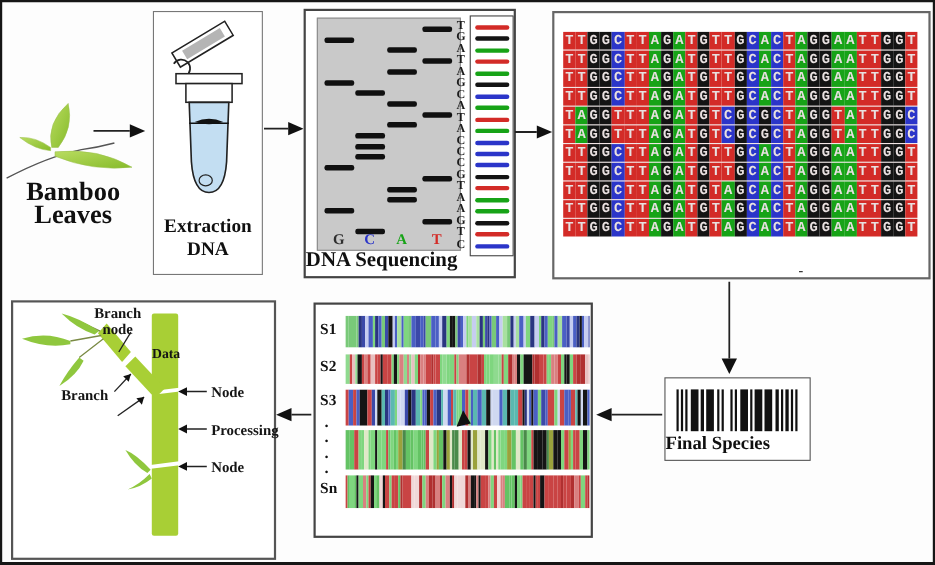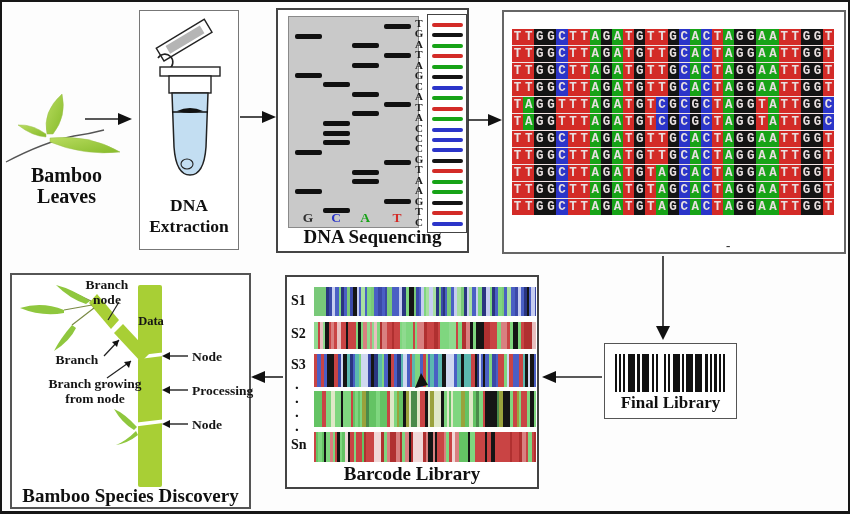--- a/index.html
+++ b/index.html
@@ -1,22 +1,22 @@
 <!DOCTYPE html>
 <html><head>
 <meta charset="utf-8">
 <style>
   html,body{margin:0;padding:0;background:#fff;}
   .stage{position:relative;width:850px;height:514px;box-sizing:border-box;
          background:#fdfdfd;border:2px solid #161616;border-bottom-width:3px;
          font-family:"Liberation Serif",serif;overflow:hidden;}
   .box{position:absolute;background:#fff;border:2px solid #555;box-sizing:border-box;}
   .thin{border-width:1px;border-color:#777;}
-  .cap{position:absolute;left:0;width:100%;text-align:center;font-weight:bold;color:#101010;}
-  .twoline{position:absolute;text-align:center;font-weight:bold;color:#101010;line-height:21px;font-size:20px;}
+  .cap{position:absolute;left:0;width:100%;text-align:left;font-weight:bold;color:#101010;}
+  .twoline{position:absolute;text-align:center;font-weight:bold;color:#101010;line-height:21px;font-size:24px;}
   .arr{position:absolute;}
   
   .gel{position:absolute;background:#c9c9c9;border:1px solid #8a8a8a;box-sizing:border-box;}
   .band{position:absolute;height:5px;width:27px;background:#101010;border-radius:2px;}
   .lane-lab{position:absolute;font-weight:bold;font-size:13.5px;width:14px;text-align:center;}
   .seq-letter{position:absolute;font-weight:bold;font-size:11px;color:#1c1c1c;width:14px;text-align:center;line-height:11px;}
   .barbox{position:absolute;background:#fff;border:1px solid #444;box-sizing:border-box;}
   .cbar{position:absolute;left:4px;width:31px;height:4px;border-radius:2px;}
   
   .aln{position:absolute;display:flex;flex-direction:column;}
@@ -70,22 +70,22 @@
       </g>
       <path d="M17,54 A8,8 0 1 0 6,43" fill="none" stroke="#222" stroke-width="1.6"></path>
       <rect x="8" y="52" width="60" height="9" fill="#fff" stroke="#222" stroke-width="1.4"></rect>
       <rect x="17" y="61" width="42" height="17" fill="#fff" stroke="#222" stroke-width="1.4"></rect>
       <path d="M20,78 L22,132 Q24,160 38,160 Q52,160 54,132 L56,78 Z" fill="#c3def2" stroke="#222" stroke-width="1.5"></path>
       <line x1="20" y1="97" x2="56" y2="97" stroke="#111" stroke-width="1.4"></line>
       <path d="M25,96 Q38,90 51,96 Q38,100 25,96 Z" fill="#111"></path>
       <ellipse cx="35" cy="149" rx="6" ry="5" fill="none" stroke="#222" stroke-width="1.1"></ellipse>
     </svg>
     <div class="twoline" style="left:0;top:184px;width:100%;font-size:17.5px;">
+      <div>Extraction</div>
       <div>DNA</div>
-      <div>Extraction</div>
     </div>
   </div>
 
   <svg class="arr" style="left:238px;top:107px;" width="38" height="16">
     <line x1="0" y1="8" x2="22" y2="8" stroke="#222" stroke-width="1.6"></line>
     <polygon points="22,2 22,14 36,8" fill="#111"></polygon>
   </svg>
 
   <div class="box" style="left:274px;top:6px;width:193px;height:245px;border-color:#444;">
     <div class="gel" style="left:10px;top:6px;width:131px;height:212px;">
@@ -513,21 +513,21 @@
     <span style="position:absolute;left:222px;top:226px;font-weight:bold;font-size:13px;color:#333;">-</span>
   </div>
 
   <svg class="arr" style="left:652px;top:254px;" width="18" height="86">
     <line x1="9" y1="0" x2="9" y2="70" stroke="#222" stroke-width="1.6"></line>
     <polygon points="2,70 16,70 9,84" fill="#111"></polygon>
   </svg>
 
   <div class="box thin" style="left:602px;top:341px;width:133px;height:76px;border-color:#555;">
     <div class="fbar" style="left:10px;top:10px;width:112px;height:38px;"><span style="width: 2px; background: rgb(17, 17, 17); margin-right: 2px;"></span><span style="width: 2px; background: rgb(17, 17, 17); margin-right: 2px;"></span><span style="width: 2px; background: rgb(17, 17, 17); margin-right: 3px;"></span><span style="width: 7px; background: rgb(17, 17, 17); margin-right: 2px;"></span><span style="width: 3px; background: rgb(17, 17, 17); margin-right: 2px;"></span><span style="width: 7px; background: rgb(17, 17, 17); margin-right: 3px;"></span><span style="width: 2px; background: rgb(17, 17, 17); margin-right: 2px;"></span><span style="width: 2px; background: rgb(17, 17, 17); margin-right: 6px;"></span><span style="width: 2px; background: rgb(17, 17, 17); margin-right: 2px;"></span><span style="width: 2px; background: rgb(17, 17, 17); margin-right: 3px;"></span><span style="width: 7px; background: rgb(17, 17, 17); margin-right: 2px;"></span><span style="width: 2px; background: rgb(17, 17, 17); margin-right: 2px;"></span><span style="width: 7px; background: rgb(17, 17, 17); margin-right: 2px;"></span><span style="width: 7px; background: rgb(17, 17, 17); margin-right: 3px;"></span><span style="width: 3px; background: rgb(17, 17, 17); margin-right: 2px;"></span><span style="width: 2px; background: rgb(17, 17, 17); margin-right: 2px;"></span><span style="width: 3px; background: rgb(17, 17, 17); margin-right: 2px;"></span><span style="width: 2px; background: rgb(17, 17, 17); margin-right: 2px;"></span><span style="width: 2px; background: rgb(17, 17, 17); margin-right: 0px;"></span></div>
-    <div class="cap" style="top:49px;font-size:17px;">Final Library</div>
+    <div class="cap" style="top:49px;font-size:17px;">Final Species</div>
   </div>
 
   <svg class="arr" style="left:538px;top:367px;" width="64" height="16">
     <line x1="62" y1="8" x2="16" y2="8" stroke="#222" stroke-width="1.6"></line>
     <polygon points="16,2 16,14 2,8" fill="#111"></polygon>
   </svg>
 
   <div class="box" style="left:283px;top:273px;width:254px;height:214px;border-color:#444;">
     <div class="slab" style="left:4px;top:16px;">S1</div>
     <div class="slab" style="left:4px;top:49px;">S2</div>
@@ -538,21 +538,20 @@
     <div class="dot" style="left:8px;top:131px;">.</div>
     <div class="dot" style="left:8px;top:145px;">.</div>
     <div class="strip" style="left:27px;top:10px;width:222px;height:29px;"><span style="width: 3px; background: rgb(121, 201, 121);"></span><span style="width: 3px; background: rgb(121, 201, 121);"></span><span style="width: 4px; background: rgb(121, 201, 121);"></span><span style="width: 2px; background: rgb(121, 201, 121);"></span><span style="width: 3px; background: rgb(42, 53, 128);"></span><span style="width: 3px; background: rgb(59, 73, 168);"></span><span style="width: 3px; background: rgb(198, 205, 240);"></span><span style="width: 4px; background: rgb(74, 95, 196);"></span><span style="width: 2px; background: rgb(127, 214, 127);"></span><span style="width: 3px; background: rgb(42, 53, 128);"></span><span style="width: 3px; background: rgb(74, 95, 196);"></span><span style="width: 3px; background: rgb(121, 201, 121);"></span><span style="width: 3px; background: rgb(59, 73, 168);"></span><span style="width: 4px; background: rgb(21, 21, 21);"></span><span style="width: 2px; background: rgb(198, 205, 240);"></span><span style="width: 2px; background: rgb(74, 95, 196);"></span><span style="width: 4px; background: rgb(168, 224, 160);"></span><span style="width: 2px; background: rgb(74, 95, 196);"></span><span style="width: 4px; background: rgb(127, 214, 127);"></span><span style="width: 3px; background: rgb(121, 201, 121);"></span><span style="width: 4px; background: rgb(74, 95, 196);"></span><span style="width: 4px; background: rgb(59, 73, 168);"></span><span style="width: 3px; background: rgb(74, 95, 196);"></span><span style="width: 2px; background: rgb(59, 73, 168);"></span><span style="width: 3px; background: rgb(121, 201, 121);"></span><span style="width: 2px; background: rgb(121, 201, 121);"></span><span style="width: 4px; background: rgb(74, 95, 196);"></span><span style="width: 3px; background: rgb(74, 95, 196);"></span><span style="width: 3px; background: rgb(198, 205, 240);"></span><span style="width: 4px; background: rgb(42, 53, 128);"></span><span style="width: 3px; background: rgb(127, 214, 127);"></span><span style="width: 2px; background: rgb(21, 21, 21);"></span><span style="width: 3px; background: rgb(21, 21, 21);"></span><span style="width: 2px; background: rgb(121, 201, 121);"></span><span style="width: 3px; background: rgb(59, 73, 168);"></span><span style="width: 2px; background: rgb(74, 95, 196);"></span><span style="width: 3px; background: rgb(198, 205, 240);"></span><span style="width: 2px; background: rgb(127, 214, 127);"></span><span style="width: 3px; background: rgb(168, 224, 160);"></span><span style="width: 4px; background: rgb(198, 205, 240);"></span><span style="width: 3px; background: rgb(168, 224, 160);"></span><span style="width: 3px; background: rgb(42, 53, 128);"></span><span style="width: 2px; background: rgb(121, 201, 121);"></span><span style="width: 2px; background: rgb(59, 73, 168);"></span><span style="width: 2px; background: rgb(42, 53, 128);"></span><span style="width: 2px; background: rgb(74, 95, 196);"></span><span style="width: 4px; background: rgb(121, 201, 121);"></span><span style="width: 3px; background: rgb(74, 95, 196);"></span><span style="width: 3px; background: rgb(198, 205, 240);"></span><span style="width: 4px; background: rgb(168, 224, 160);"></span><span style="width: 3px; background: rgb(121, 201, 121);"></span><span style="width: 3px; background: rgb(42, 53, 128);"></span><span style="width: 2px; background: rgb(198, 205, 240);"></span><span style="width: 3px; background: rgb(168, 224, 160);"></span><span style="width: 4px; background: rgb(74, 95, 196);"></span><span style="width: 2px; background: rgb(198, 205, 240);"></span><span style="width: 4px; background: rgb(127, 214, 127);"></span><span style="width: 4px; background: rgb(42, 53, 128);"></span><span style="width: 4px; background: rgb(198, 205, 240);"></span><span style="width: 2px; background: rgb(127, 214, 127);"></span><span style="width: 3px; background: rgb(42, 53, 128);"></span><span style="width: 3px; background: rgb(74, 95, 196);"></span><span style="width: 4px; background: rgb(127, 214, 127);"></span><span style="width: 2px; background: rgb(121, 201, 121);"></span><span style="width: 3px; background: rgb(74, 95, 196);"></span><span style="width: 4px; background: rgb(168, 224, 160);"></span><span style="width: 4px; background: rgb(74, 95, 196);"></span><span style="width: 3px; background: rgb(59, 73, 168);"></span><span style="width: 3px; background: rgb(198, 205, 240);"></span><span style="width: 3px; background: rgb(74, 95, 196);"></span><span style="width: 3px; background: rgb(42, 53, 128);"></span><span style="width: 2px; background: rgb(21, 21, 21);"></span><span style="width: 2px; background: rgb(74, 95, 196);"></span><span style="width: 4px; background: rgb(198, 205, 240);"></span><span style="width: 4px; background: rgb(59, 73, 168);"></span></div>
     <div class="strip" style="left:27px;top:45px;width:222px;height:27px;"><span style="width: 4px; background: rgb(143, 218, 143);"></span><span style="width: 2px; background: rgb(201, 68, 68);"></span><span style="width: 3px; background: rgb(232, 192, 192);"></span><span style="width: 2px; background: rgb(143, 218, 143);"></span><span style="width: 4px; background: rgb(21, 21, 21);"></span><span style="width: 2px; background: rgb(201, 68, 68);"></span><span style="width: 3px; background: rgb(217, 128, 128);"></span><span style="width: 3px; background: rgb(201, 68, 68);"></span><span style="width: 4px; background: rgb(232, 192, 192);"></span><span style="width: 2px; background: rgb(201, 68, 68);"></span><span style="width: 3px; background: rgb(201, 68, 68);"></span><span style="width: 2px; background: rgb(21, 21, 21);"></span><span style="width: 4px; background: rgb(201, 68, 68);"></span><span style="width: 4px; background: rgb(201, 68, 68);"></span><span style="width: 2px; background: rgb(127, 214, 127);"></span><span style="width: 3px; background: rgb(21, 21, 21);"></span><span style="width: 2px; background: rgb(127, 214, 127);"></span><span style="width: 4px; background: rgb(217, 128, 128);"></span><span style="width: 3px; background: rgb(143, 218, 143);"></span><span style="width: 2px; background: rgb(217, 128, 128);"></span><span style="width: 2px; background: rgb(143, 218, 143);"></span><span style="width: 3px; background: rgb(232, 192, 192);"></span><span style="width: 3px; background: rgb(127, 214, 127);"></span><span style="width: 2px; background: rgb(176, 48, 48);"></span><span style="width: 3px; background: rgb(217, 128, 128);"></span><span style="width: 2px; background: rgb(217, 128, 128);"></span><span style="width: 3px; background: rgb(201, 68, 68);"></span><span style="width: 2px; background: rgb(201, 68, 68);"></span><span style="width: 2px; background: rgb(176, 48, 48);"></span><span style="width: 2px; background: rgb(201, 68, 68);"></span><span style="width: 4px; background: rgb(201, 68, 68);"></span><span style="width: 2px; background: rgb(127, 214, 127);"></span><span style="width: 4px; background: rgb(143, 218, 143);"></span><span style="width: 3px; background: rgb(127, 214, 127);"></span><span style="width: 4px; background: rgb(127, 214, 127);"></span><span style="width: 2px; background: rgb(201, 68, 68);"></span><span style="width: 2px; background: rgb(127, 214, 127);"></span><span style="width: 3px; background: rgb(217, 128, 128);"></span><span style="width: 4px; background: rgb(217, 128, 128);"></span><span style="width: 3px; background: rgb(176, 48, 48);"></span><span style="width: 3px; background: rgb(201, 68, 68);"></span><span style="width: 4px; background: rgb(201, 68, 68);"></span><span style="width: 4px; background: rgb(176, 48, 48);"></span><span style="width: 2px; background: rgb(201, 68, 68);"></span><span style="width: 2px; background: rgb(127, 214, 127);"></span><span style="width: 3px; background: rgb(127, 214, 127);"></span><span style="width: 4px; background: rgb(127, 214, 127);"></span><span style="width: 4px; background: rgb(143, 218, 143);"></span><span style="width: 3px; background: rgb(143, 218, 143);"></span><span style="width: 2px; background: rgb(201, 68, 68);"></span><span style="width: 4px; background: rgb(127, 214, 127);"></span><span style="width: 4px; background: rgb(176, 48, 48);"></span><span style="width: 2px; background: rgb(217, 128, 128);"></span><span style="width: 2px; background: rgb(217, 128, 128);"></span><span style="width: 3px; background: rgb(21, 21, 21);"></span><span style="width: 3px; background: rgb(127, 214, 127);"></span><span style="width: 4px; background: rgb(21, 21, 21);"></span><span style="width: 4px; background: rgb(21, 21, 21);"></span><span style="width: 2px; background: rgb(176, 48, 48);"></span><span style="width: 4px; background: rgb(176, 48, 48);"></span><span style="width: 4px; background: rgb(201, 68, 68);"></span><span style="width: 3px; background: rgb(201, 68, 68);"></span><span style="width: 2px; background: rgb(127, 214, 127);"></span><span style="width: 2px; background: rgb(127, 214, 127);"></span><span style="width: 3px; background: rgb(217, 128, 128);"></span><span style="width: 3px; background: rgb(217, 128, 128);"></span><span style="width: 3px; background: rgb(201, 68, 68);"></span><span style="width: 3px; background: rgb(127, 214, 127);"></span><span style="width: 2px; background: rgb(21, 21, 21);"></span><span style="width: 3px; background: rgb(21, 21, 21);"></span><span style="width: 3px; background: rgb(127, 214, 127);"></span><span style="width: 3px; background: rgb(201, 68, 68);"></span><span style="width: 4px; background: rgb(176, 48, 48);"></span><span style="width: 4px; background: rgb(176, 48, 48);"></span><span style="width: 3px; background: rgb(232, 192, 192);"></span><span style="width: 2px; background: rgb(232, 192, 192);"></span></div>
     <div class="strip" style="left:27px;top:77px;width:222px;height:33px;"><span style="width: 3px; background: rgb(201, 68, 68);"></span><span style="width: 4px; background: rgb(74, 95, 196);"></span><span style="width: 3px; background: rgb(201, 68, 68);"></span><span style="width: 3px; background: rgb(74, 95, 196);"></span><span style="width: 3px; background: rgb(21, 21, 21);"></span><span style="width: 4px; background: rgb(21, 21, 21);"></span><span style="width: 4px; background: rgb(201, 68, 68);"></span><span style="width: 3px; background: rgb(59, 73, 168);"></span><span style="width: 2px; background: rgb(208, 216, 240);"></span><span style="width: 4px; background: rgb(21, 21, 21);"></span><span style="width: 3px; background: rgb(91, 184, 176);"></span><span style="width: 3px; background: rgb(42, 53, 128);"></span><span style="width: 2px; background: rgb(74, 95, 196);"></span><span style="width: 4px; background: rgb(91, 184, 176);"></span><span style="width: 2px; background: rgb(127, 214, 127);"></span><span style="width: 3px; background: rgb(208, 216, 240);"></span><span style="width: 4px; background: rgb(208, 216, 240);"></span><span style="width: 3px; background: rgb(59, 73, 168);"></span><span style="width: 3px; background: rgb(21, 21, 21);"></span><span style="width: 4px; background: rgb(42, 53, 128);"></span><span style="width: 4px; background: rgb(91, 184, 176);"></span><span style="width: 2px; background: rgb(127, 214, 127);"></span><span style="width: 2px; background: rgb(74, 95, 196);"></span><span style="width: 2px; background: rgb(74, 95, 196);"></span><span style="width: 3px; background: rgb(21, 21, 21);"></span><span style="width: 3px; background: rgb(201, 68, 68);"></span><span style="width: 3px; background: rgb(74, 95, 196);"></span><span style="width: 4px; background: rgb(42, 53, 128);"></span><span style="width: 2px; background: rgb(91, 184, 176);"></span><span style="width: 4px; background: rgb(208, 216, 240);"></span><span style="width: 3px; background: rgb(74, 95, 196);"></span><span style="width: 2px; background: rgb(201, 68, 68);"></span><span style="width: 3px; background: rgb(91, 184, 176);"></span><span style="width: 2px; background: rgb(127, 214, 127);"></span><span style="width: 3px; background: rgb(127, 214, 127);"></span><span style="width: 3px; background: rgb(74, 95, 196);"></span><span style="width: 3px; background: rgb(201, 68, 68);"></span><span style="width: 2px; background: rgb(127, 214, 127);"></span><span style="width: 2px; background: rgb(74, 95, 196);"></span><span style="width: 4px; background: rgb(91, 184, 176);"></span><span style="width: 4px; background: rgb(74, 95, 196);"></span><span style="width: 4px; background: rgb(91, 184, 176);"></span><span style="width: 4px; background: rgb(21, 21, 21);"></span><span style="width: 2px; background: rgb(208, 216, 240);"></span><span style="width: 2px; background: rgb(208, 216, 240);"></span><span style="width: 4px; background: rgb(208, 216, 240);"></span><span style="width: 3px; background: rgb(74, 95, 196);"></span><span style="width: 4px; background: rgb(91, 184, 176);"></span><span style="width: 3px; background: rgb(21, 21, 21);"></span><span style="width: 4px; background: rgb(91, 184, 176);"></span><span style="width: 3px; background: rgb(91, 184, 176);"></span><span style="width: 4px; background: rgb(201, 68, 68);"></span><span style="width: 2px; background: rgb(21, 21, 21);"></span><span style="width: 2px; background: rgb(42, 53, 128);"></span><span style="width: 2px; background: rgb(208, 216, 240);"></span><span style="width: 2px; background: rgb(74, 95, 196);"></span><span style="width: 2px; background: rgb(21, 21, 21);"></span><span style="width: 4px; background: rgb(74, 95, 196);"></span><span style="width: 3px; background: rgb(127, 214, 127);"></span><span style="width: 4px; background: rgb(59, 73, 168);"></span><span style="width: 2px; background: rgb(74, 95, 196);"></span><span style="width: 2px; background: rgb(201, 68, 68);"></span><span style="width: 4px; background: rgb(201, 68, 68);"></span><span style="width: 3px; background: rgb(127, 214, 127);"></span><span style="width: 2px; background: rgb(208, 216, 240);"></span><span style="width: 4px; background: rgb(201, 68, 68);"></span><span style="width: 4px; background: rgb(74, 95, 196);"></span><span style="width: 2px; background: rgb(74, 95, 196);"></span><span style="width: 4px; background: rgb(201, 68, 68);"></span><span style="width: 2px; background: rgb(91, 184, 176);"></span><span style="width: 3px; background: rgb(21, 21, 21);"></span><span style="width: 2px; background: rgb(208, 216, 240);"></span><span style="width: 4px; background: rgb(21, 21, 21);"></span><span style="width: 3px; background: rgb(74, 95, 196);"></span></div>
     <div class="strip" style="left:27px;top:114px;width:222px;height:36px;"><span style="width: 4px; background: rgb(100, 195, 100);"></span><span style="width: 4px; background: rgb(100, 195, 100);"></span><span style="width: 4px; background: rgb(201, 68, 68);"></span><span style="width: 3px; background: rgb(127, 214, 127);"></span><span style="width: 2px; background: rgb(127, 214, 127);"></span><span style="width: 4px; background: rgb(224, 232, 200);"></span><span style="width: 2px; background: rgb(127, 214, 127);"></span><span style="width: 4px; background: rgb(127, 214, 127);"></span><span style="width: 2px; background: rgb(21, 21, 21);"></span><span style="width: 4px; background: rgb(127, 214, 127);"></span><span style="width: 4px; background: rgb(127, 214, 127);"></span><span style="width: 2px; background: rgb(201, 68, 68);"></span><span style="width: 2px; background: rgb(100, 195, 100);"></span><span style="width: 3px; background: rgb(127, 214, 127);"></span><span style="width: 2px; background: rgb(100, 195, 100);"></span><span style="width: 2px; background: rgb(127, 214, 127);"></span><span style="width: 4px; background: rgb(154, 162, 60);"></span><span style="width: 3px; background: rgb(74, 138, 74);"></span><span style="width: 4px; background: rgb(100, 195, 100);"></span><span style="width: 3px; background: rgb(100, 195, 100);"></span><span style="width: 4px; background: rgb(127, 214, 127);"></span><span style="width: 3px; background: rgb(100, 195, 100);"></span><span style="width: 2px; background: rgb(100, 195, 100);"></span><span style="width: 2px; background: rgb(100, 195, 100);"></span><span style="width: 3px; background: rgb(201, 68, 68);"></span><span style="width: 4px; background: rgb(224, 232, 200);"></span><span style="width: 3px; background: rgb(127, 214, 127);"></span><span style="width: 2px; background: rgb(154, 162, 60);"></span><span style="width: 4px; background: rgb(100, 195, 100);"></span><span style="width: 3px; background: rgb(21, 21, 21);"></span><span style="width: 3px; background: rgb(154, 162, 60);"></span><span style="width: 2px; background: rgb(224, 232, 200);"></span><span style="width: 2px; background: rgb(74, 138, 74);"></span><span style="width: 4px; background: rgb(74, 138, 74);"></span><span style="width: 3px; background: rgb(224, 232, 200);"></span><span style="width: 2px; background: rgb(201, 68, 68);"></span><span style="width: 3px; background: rgb(201, 68, 68);"></span><span style="width: 3px; background: rgb(21, 21, 21);"></span><span style="width: 2px; background: rgb(224, 232, 200);"></span><span style="width: 4px; background: rgb(154, 162, 60);"></span><span style="width: 3px; background: rgb(224, 232, 200);"></span><span style="width: 4px; background: rgb(224, 232, 200);"></span><span style="width: 3px; background: rgb(21, 21, 21);"></span><span style="width: 3px; background: rgb(127, 214, 127);"></span><span style="width: 2px; background: rgb(224, 232, 200);"></span><span style="width: 2px; background: rgb(100, 195, 100);"></span><span style="width: 2px; background: rgb(224, 232, 200);"></span><span style="width: 2px; background: rgb(127, 214, 127);"></span><span style="width: 4px; background: rgb(127, 214, 127);"></span><span style="width: 2px; background: rgb(127, 214, 127);"></span><span style="width: 4px; background: rgb(154, 162, 60);"></span><span style="width: 4px; background: rgb(100, 195, 100);"></span><span style="width: 4px; background: rgb(224, 232, 200);"></span><span style="width: 3px; background: rgb(100, 195, 100);"></span><span style="width: 3px; background: rgb(74, 138, 74);"></span><span style="width: 4px; background: rgb(127, 214, 127);"></span><span style="width: 2px; background: rgb(201, 68, 68);"></span><span style="width: 4px; background: rgb(21, 21, 21);"></span><span style="width: 4px; background: rgb(21, 21, 21);"></span><span style="width: 4px; background: rgb(21, 21, 21);"></span><span style="width: 2px; background: rgb(74, 138, 74);"></span><span style="width: 4px; background: rgb(154, 162, 60);"></span><span style="width: 4px; background: rgb(21, 21, 21);"></span><span style="width: 3px; background: rgb(21, 21, 21);"></span><span style="width: 3px; background: rgb(127, 214, 127);"></span><span style="width: 4px; background: rgb(201, 68, 68);"></span><span style="width: 2px; background: rgb(154, 162, 60);"></span><span style="width: 2px; background: rgb(127, 214, 127);"></span><span style="width: 2px; background: rgb(201, 68, 68);"></span><span style="width: 4px; background: rgb(201, 68, 68);"></span><span style="width: 3px; background: rgb(127, 214, 127);"></span><span style="width: 4px; background: rgb(21, 21, 21);"></span><span style="width: 4px; background: rgb(127, 214, 127);"></span></div>
     <div class="strip" style="left:27px;top:155px;width:222px;height:30px;"><span style="width: 2px; background: rgb(201, 68, 68);"></span><span style="width: 2px; background: rgb(100, 195, 100);"></span><span style="width: 4px; background: rgb(127, 214, 127);"></span><span style="width: 2px; background: rgb(100, 195, 100);"></span><span style="width: 2px; background: rgb(21, 21, 21);"></span><span style="width: 4px; background: rgb(127, 214, 127);"></span><span style="width: 3px; background: rgb(217, 128, 128);"></span><span style="width: 2px; background: rgb(127, 214, 127);"></span><span style="width: 2px; background: rgb(201, 68, 68);"></span><span style="width: 3px; background: rgb(21, 21, 21);"></span><span style="width: 2px; background: rgb(127, 214, 127);"></span><span style="width: 3px; background: rgb(100, 195, 100);"></span><span style="width: 3px; background: rgb(240, 216, 216);"></span><span style="width: 2px; background: rgb(21, 21, 21);"></span><span style="width: 4px; background: rgb(201, 68, 68);"></span><span style="width: 2px; background: rgb(127, 214, 127);"></span><span style="width: 3px; background: rgb(201, 68, 68);"></span><span style="width: 3px; background: rgb(201, 68, 68);"></span><span style="width: 2px; background: rgb(100, 195, 100);"></span><span style="width: 2px; background: rgb(176, 48, 48);"></span><span style="width: 4px; background: rgb(201, 68, 68);"></span><span style="width: 4px; background: rgb(201, 68, 68);"></span><span style="width: 3px; background: rgb(240, 216, 216);"></span><span style="width: 4px; background: rgb(240, 216, 216);"></span><span style="width: 3px; background: rgb(176, 48, 48);"></span><span style="width: 3px; background: rgb(127, 214, 127);"></span><span style="width: 3px; background: rgb(217, 128, 128);"></span><span style="width: 3px; background: rgb(176, 48, 48);"></span><span style="width: 3px; background: rgb(176, 48, 48);"></span><span style="width: 4px; background: rgb(217, 128, 128);"></span><span style="width: 2px; background: rgb(176, 48, 48);"></span><span style="width: 3px; background: rgb(127, 214, 127);"></span><span style="width: 4px; background: rgb(217, 128, 128);"></span><span style="width: 2px; background: rgb(21, 21, 21);"></span><span style="width: 2px; background: rgb(176, 48, 48);"></span><span style="width: 3px; background: rgb(240, 216, 216);"></span><span style="width: 3px; background: rgb(240, 216, 216);"></span><span style="width: 4px; background: rgb(240, 216, 216);"></span><span style="width: 3px; background: rgb(176, 48, 48);"></span><span style="width: 2px; background: rgb(217, 128, 128);"></span><span style="width: 3px; background: rgb(21, 21, 21);"></span><span style="width: 2px; background: rgb(21, 21, 21);"></span><span style="width: 2px; background: rgb(217, 128, 128);"></span><span style="width: 2px; background: rgb(21, 21, 21);"></span><span style="width: 4px; background: rgb(201, 68, 68);"></span><span style="width: 3px; background: rgb(201, 68, 68);"></span><span style="width: 2px; background: rgb(217, 128, 128);"></span><span style="width: 3px; background: rgb(127, 214, 127);"></span><span style="width: 3px; background: rgb(201, 68, 68);"></span><span style="width: 3px; background: rgb(240, 216, 216);"></span><span style="width: 2px; background: rgb(217, 128, 128);"></span><span style="width: 2px; background: rgb(217, 128, 128);"></span><span style="width: 4px; background: rgb(100, 195, 100);"></span><span style="width: 2px; background: rgb(100, 195, 100);"></span><span style="width: 3px; background: rgb(100, 195, 100);"></span><span style="width: 2px; background: rgb(21, 21, 21);"></span><span style="width: 3px; background: rgb(127, 214, 127);"></span><span style="width: 2px; background: rgb(127, 214, 127);"></span><span style="width: 4px; background: rgb(201, 68, 68);"></span><span style="width: 2px; background: rgb(201, 68, 68);"></span><span style="width: 4px; background: rgb(201, 68, 68);"></span><span style="width: 2px; background: rgb(21, 21, 21);"></span><span style="width: 2px; background: rgb(201, 68, 68);"></span><span style="width: 2px; background: rgb(201, 68, 68);"></span><span style="width: 4px; background: rgb(21, 21, 21);"></span><span style="width: 4px; background: rgb(201, 68, 68);"></span><span style="width: 4px; background: rgb(201, 68, 68);"></span><span style="width: 4px; background: rgb(201, 68, 68);"></span><span style="width: 3px; background: rgb(201, 68, 68);"></span><span style="width: 2px; background: rgb(176, 48, 48);"></span><span style="width: 3px; background: rgb(201, 68, 68);"></span><span style="width: 4px; background: rgb(201, 68, 68);"></span><span style="width: 3px; background: rgb(176, 48, 48);"></span><span style="width: 4px; background: rgb(217, 128, 128);"></span><span style="width: 2px; background: rgb(201, 68, 68);"></span><span style="width: 4px; background: rgb(127, 214, 127);"></span><span style="width: 2px; background: rgb(201, 68, 68);"></span><span style="width: 2px; background: rgb(176, 48, 48);"></span></div>
     <svg style="position:absolute;left:128px;top:96px;" width="14" height="16">
       <polygon points="0,15 6,0 13,12" fill="#111"></polygon>
     </svg>
-    <div class="cap" style="top:186px;font-size:19px;">Barcode Library</div>
   </div>
 
   <svg class="arr" style="left:248px;top:367px;" width="35" height="16">
     <line x1="33" y1="8" x2="15" y2="8" stroke="#222" stroke-width="1.6"></line>
     <polygon points="15,2 15,14 1,8" fill="#111"></polygon>
   </svg>
 
   <div class="box" style="left:8px;top:271px;width:241px;height:236px;border-color:#555;">
     <svg style="position:absolute;left:0;top:0;" width="237" height="232" viewBox="0 0 237 232">
       <rect x="126" y="10" width="24" height="202" rx="2" fill="#a8cf35"></rect>
@@ -577,23 +576,18 @@
       <polygon points="158,111 158,119 150,115" fill="#111"></polygon>
       <line x1="176" y1="149" x2="158" y2="149" stroke="#222" stroke-width="1.4"></line>
       <polygon points="158,145 158,153 150,149" fill="#111"></polygon>
     </svg>
     <div class="dlab" style="left:60px;top:2px;width:70px;">
       <div>Branch</div>
       <div>node</div>
     </div>
     <div class="dlab" style="left:123px;top:39px;width:32px;font-size:12.5px;">Data</div>
     <div class="dlab" style="left:40px;top:77px;width:50px;">Branch</div>
-    <div class="dlab" style="left:28px;top:101px;width:110px;">
-      <div>Branch growing</div>
-      <div>from node</div>
-    </div>
     <div class="dlab" style="left:180px;top:74px;width:50px;text-align:left;">Node</div>
     <div class="dlab" style="left:180px;top:108px;width:70px;text-align:left;">Processing</div>
     <div class="dlab" style="left:180px;top:142px;width:50px;text-align:left;">Node</div>
-    <div class="cap" style="top:210px;font-size:19px;">Bamboo Species Discovery</div>
   </div>
 
 </div>
 
 </body></html>

